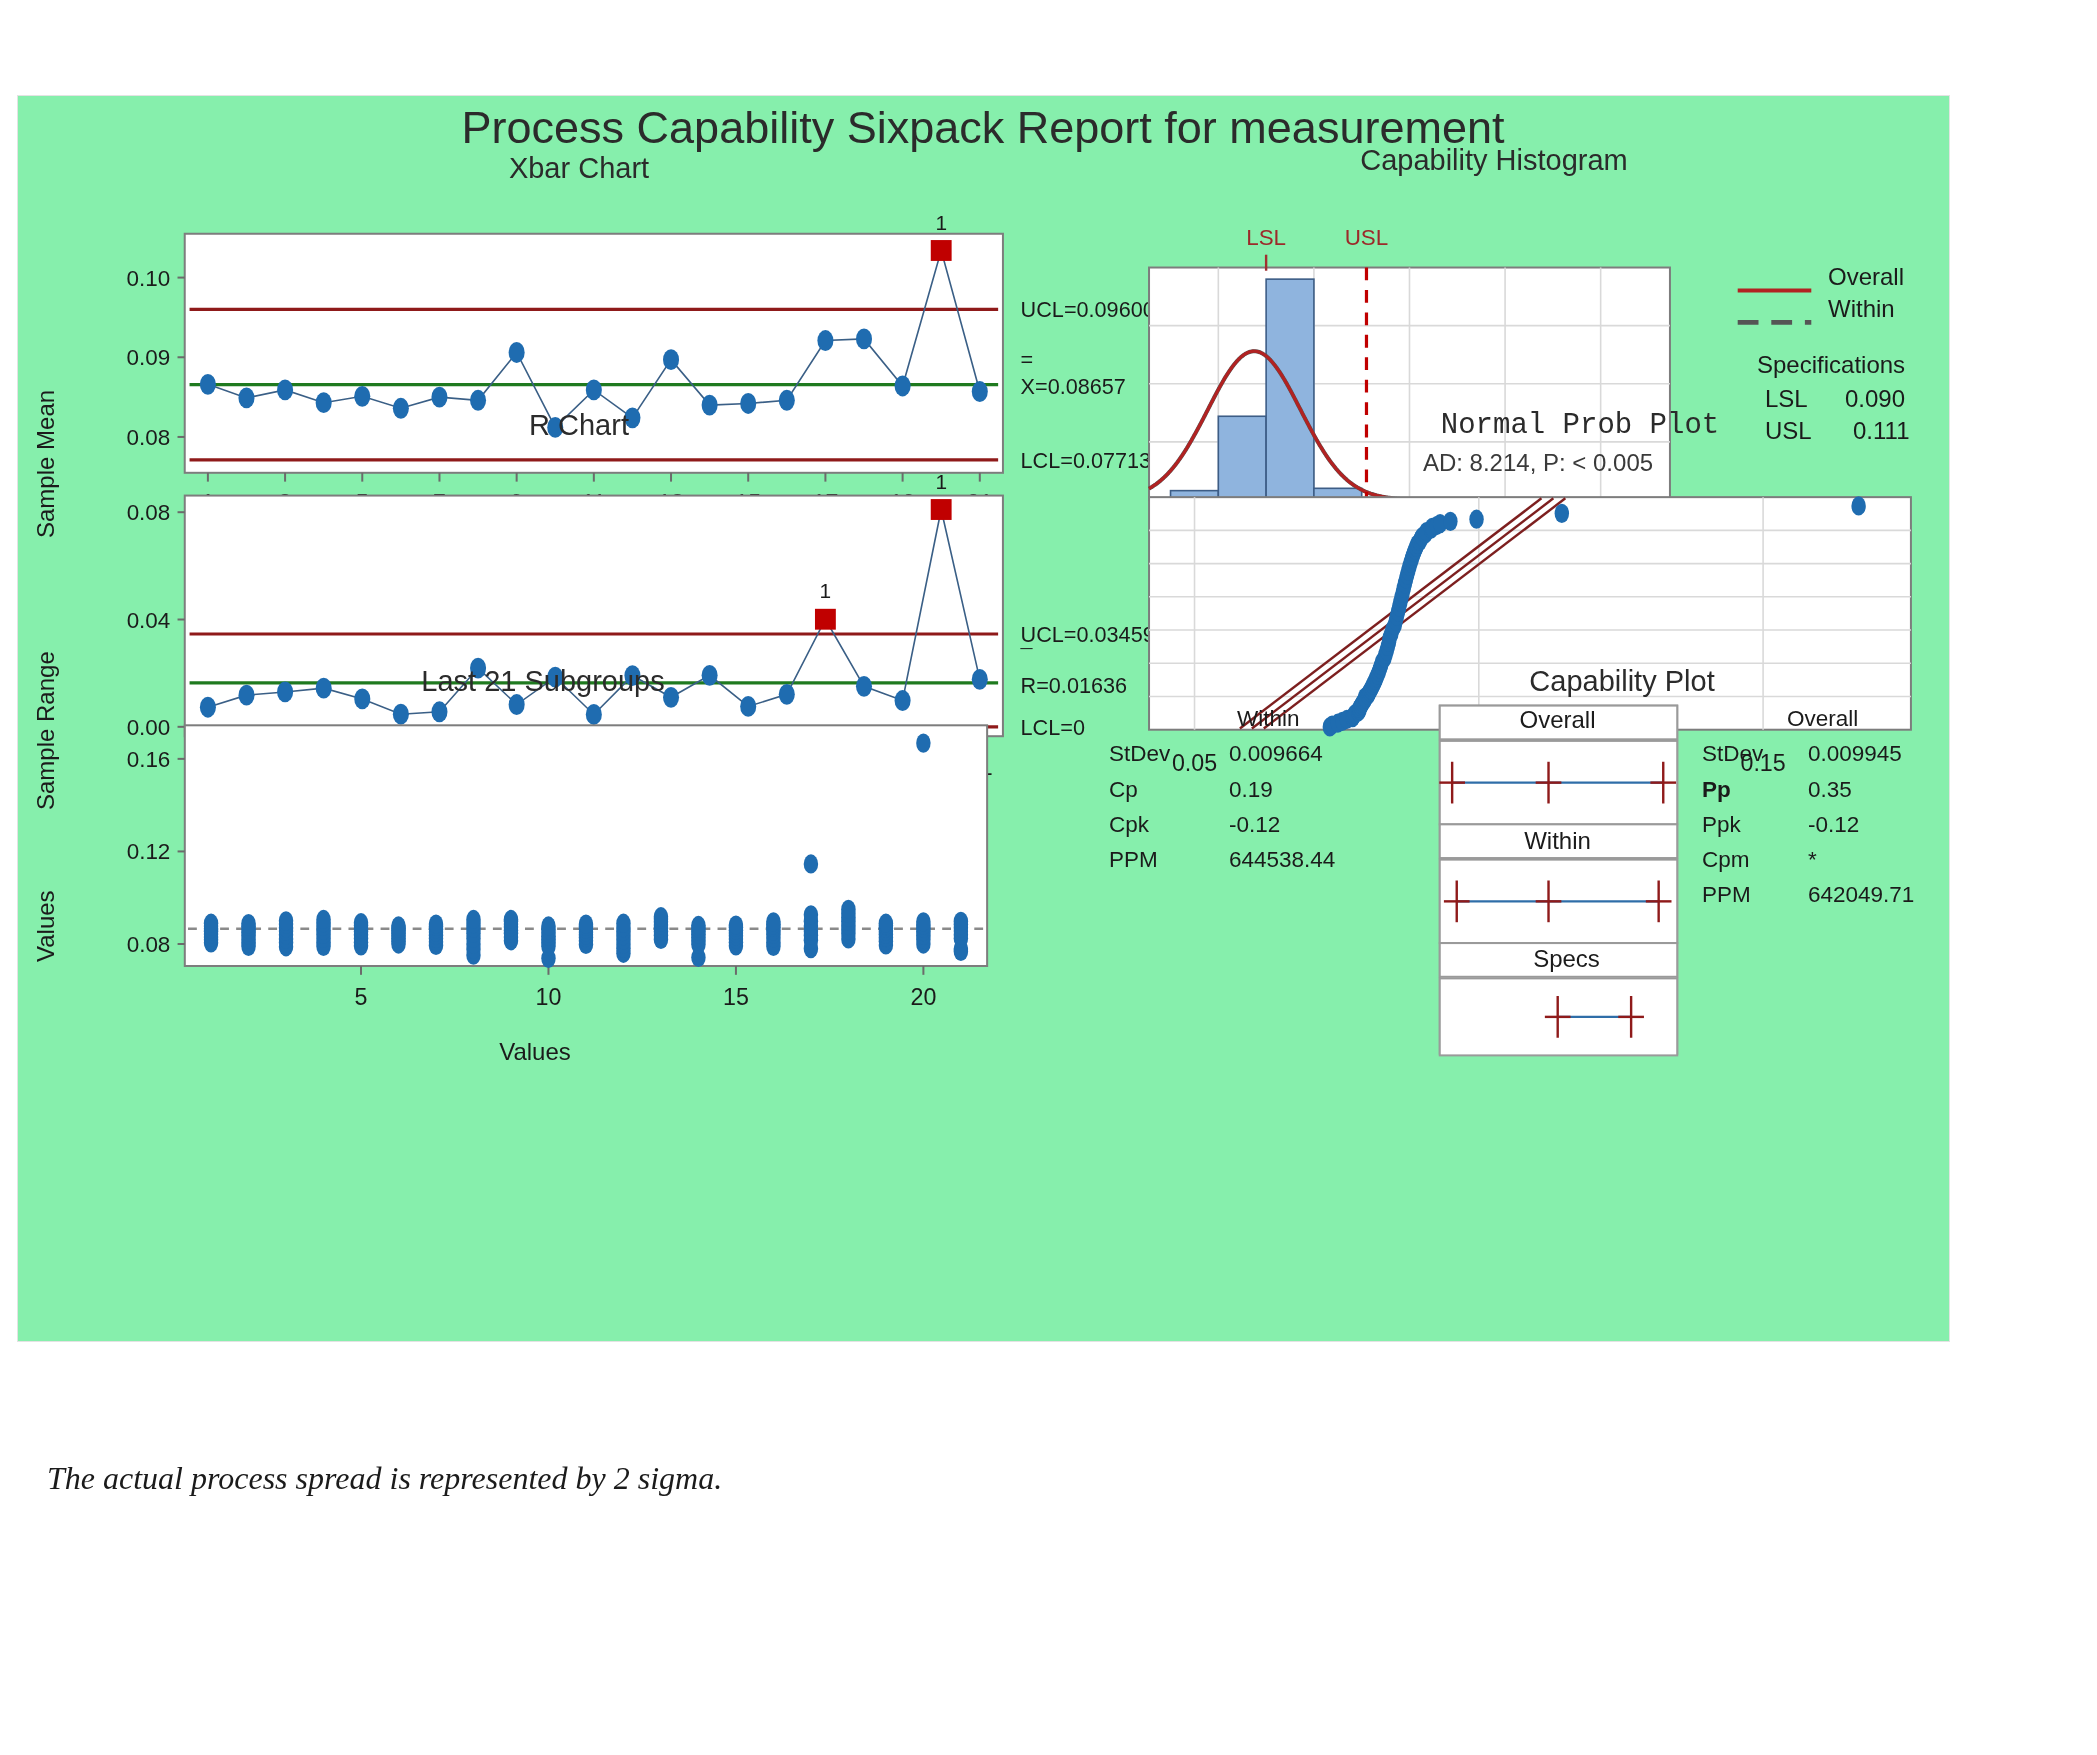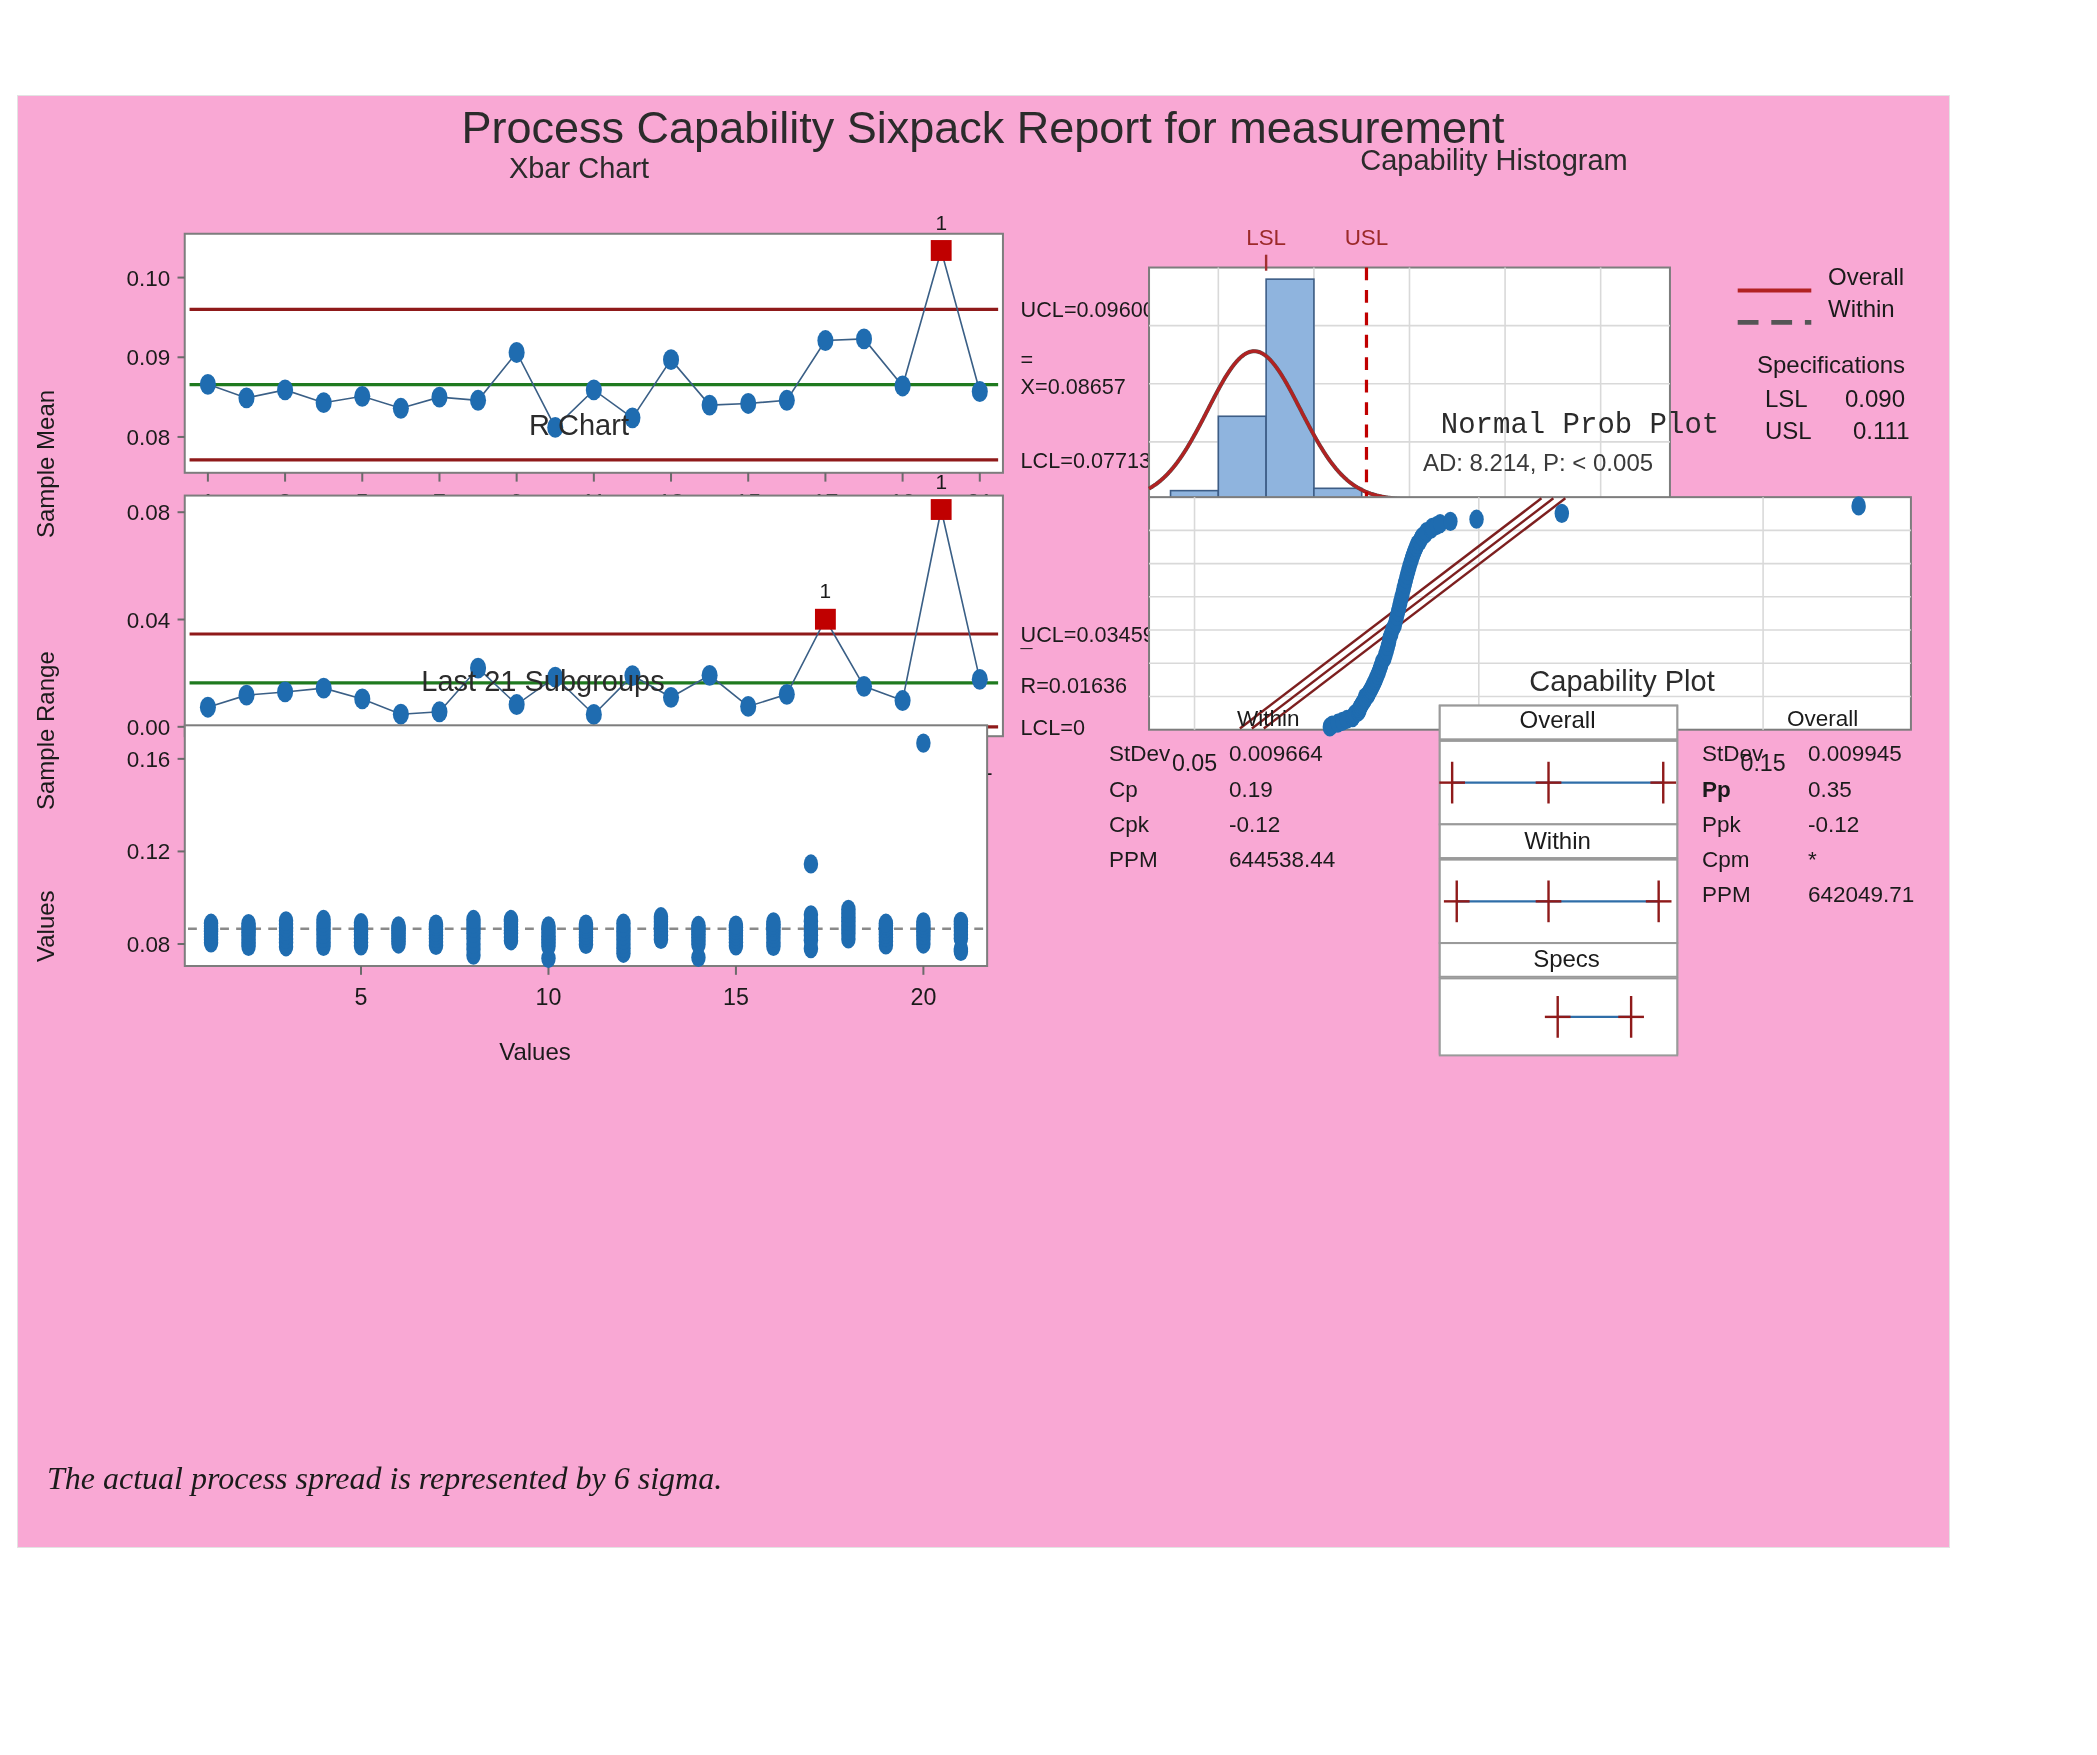--- a/index.html
+++ b/index.html
@@ -1,17 +1,17 @@
 <!DOCTYPE html>
 <html style="font-size:13px"><head>
 <meta charset="utf-8">
 <style>
   html,body{margin:0;padding:0;background:#ffffff;}
   body{width:2097px;height:1756px;font-family:"Liberation Sans",sans-serif;color:#231f20;}
-  #page-frame{position:absolute;left:17px;top:95px;width:1933px;height:1453px;border:1.6px solid #e3e3e3;background:#f9a8d4;box-sizing:border-box;}
+  #page-frame{position:absolute;left:17px;top:95px;width:1933px;height:1247px;border:1.6px solid #e3e3e3;background:#86efac;box-sizing:border-box;}
   .abs{position:absolute;}
   .ttl{font-size:45px;font-weight:400;color:#2b2b2b;white-space:nowrap;}
   .sub{font-size:29px;font-weight:400;color:#2b2b2b;white-space:nowrap;text-align:center;}
   .sub2{font-size:24px;font-weight:400;color:#3a3a3a;white-space:nowrap;text-align:center;}
   .axlab{font-size:21.7px;color:#1b1b1b;white-space:nowrap;}
   .vrot{transform:rotate(-90deg);transform-origin:left top;font-size:24px;color:#1b1b1b;white-space:nowrap;}
   .statlab{font-size:22.5px;color:#1b1b1b;white-space:nowrap;}
   .footnote{font-size:32px;font-style:italic;color:#1b1b1b;white-space:nowrap;font-family:"Liberation Serif",serif;}
   svg{display:block;overflow:visible;}
   .caphdr{font-size:24px;text-align:center;color:#1b1b1b;line-height:1.05;}
@@ -553,16 +553,16 @@
     <div class="abs statlab" style="left:0;top:71px;font-weight:bold;">Pp</div>
     <div class="abs statlab" style="left:106px;top:71px;">0.35</div>
     <div class="abs statlab" style="left:0;top:106px;">Ppk</div>
     <div class="abs statlab" style="left:106px;top:106px;">-0.12</div>
     <div class="abs statlab" style="left:0;top:141px;">Cpm</div>
     <div class="abs statlab" style="left:106px;top:141px;">*</div>
     <div class="abs statlab" style="left:0;top:176px;">PPM</div>
     <div class="abs statlab" style="left:106px;top:176px;">642049.71</div>
   </div>
 
-  <div class="abs footnote" style="left:29px;top:1364px;">The actual process spread is represented by 6 sigma.</div>
+  <div class="abs footnote" style="left:29px;top:1364px;">The actual process spread is represented by 2 sigma.</div>
 
 </div>
 
 
 </body></html>

